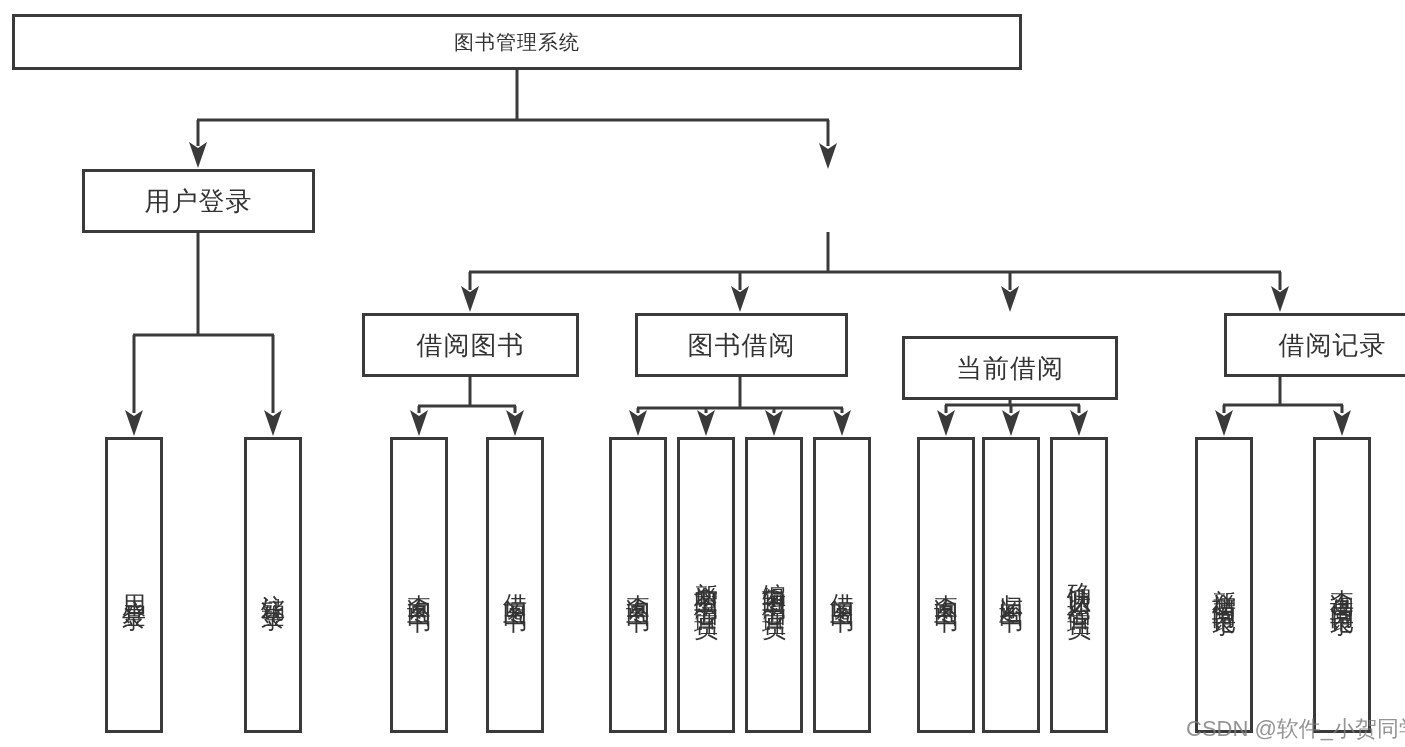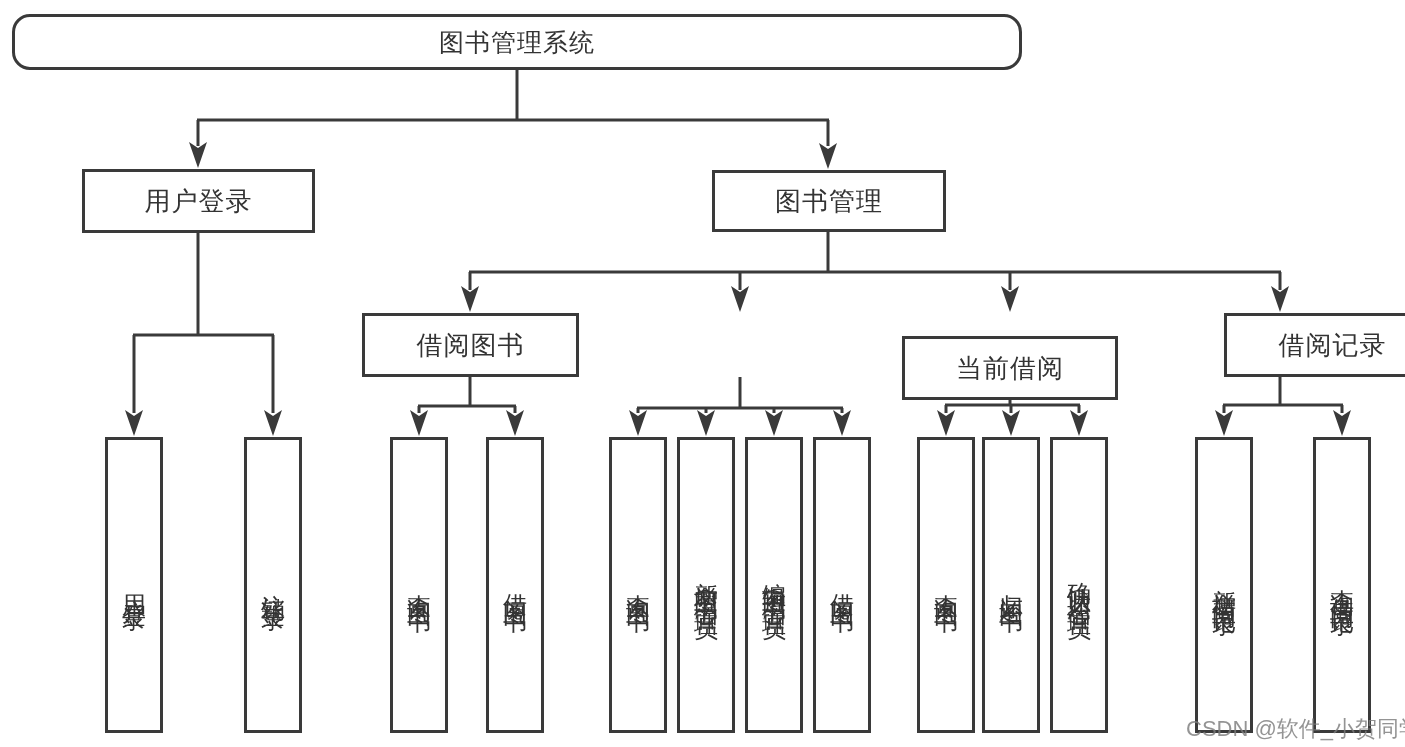--- a/index.html
+++ b/index.html
@@ -28,21 +28,21 @@
     background: #ffffff;
     display: flex;
     align-items: center;
     justify-content: center;
     color: #333333;
   }
   .node-h { 
     font-size: 26px;
     letter-spacing: 1px;
   }
-  .node-root { font-size: 25px; border-radius: 18px; }
+  .node-root { font-size: 20px; }
   .node-leaf { 
     width: 58px;
     height: 296px;
     top: 437px;
   }
   .node-leaf .vlabel {
     writing-mode: vertical-lr;
     text-orientation: mixed;
     font-size: 24px;
     letter-spacing: 5px;
@@ -120,26 +120,26 @@
       <polygon points="1333,410 1342,416 1351,410 1342,436" fill="#3a3a3a"></polygon>
     </svg>
 
   <div class="node node-h node-root" style="left:12px; top:14px; width:1010px; height:56px;">
     <span>图书管理系统</span>
   </div>
 
   <div class="node node-h" style="left:82px; top:169px; width:233px; height:64px;">
     <span>用户登录</span>
   </div>
-  <div class="node node-h" style="left:712px; top:170px; width:234px; height:62px;">
-    <span>图书管理</span>
-  </div>
 
   <div class="node node-h" style="left:362px; top:313px; width:217px; height:64px;">
     <span>借阅图书</span>
+  </div>
+  <div class="node node-h" style="left:635px; top:313px; width:213px; height:64px;">
+    <span>图书借阅</span>
   </div>
   <div class="node node-h" style="left:902px; top:313px; width:216px; height:64px;margin-top:23px;">
     <span>当前借阅</span>
   </div>
   <div class="node node-h" style="left:1224px; top:313px; width:217px; height:64px;">
     <span>借阅记录</span>
   </div>
 
   <div class="node node-leaf" style="left:105px;">
     <span class="vlabel">用户登录</span>

